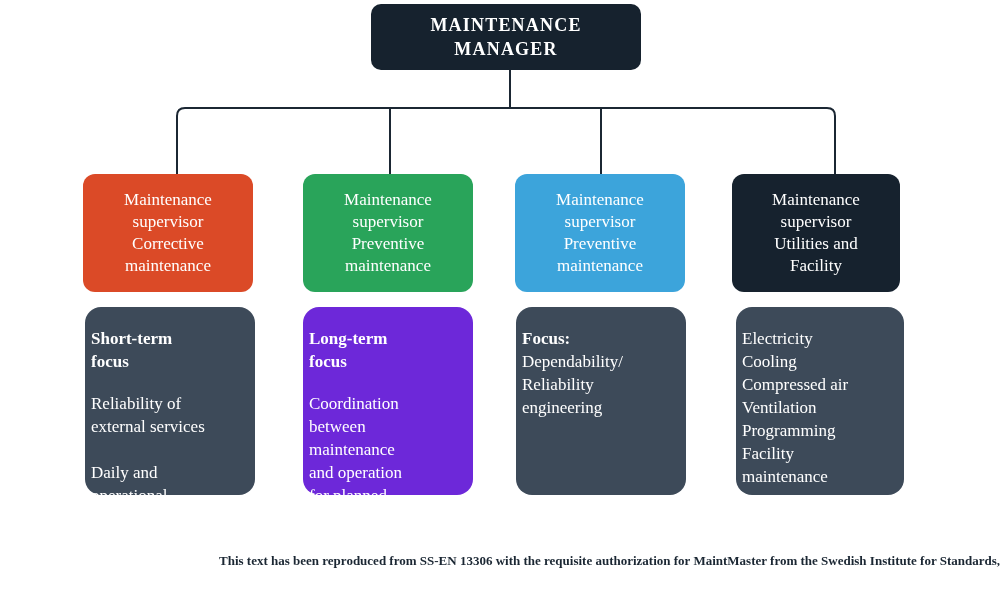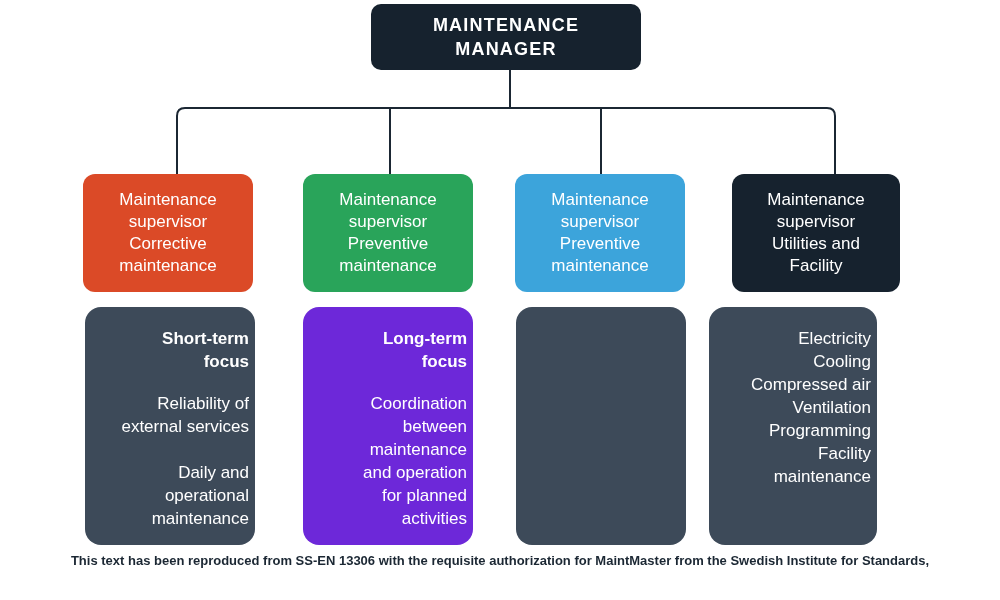--- a/index.html
+++ b/index.html
@@ -6,20 +6,21 @@
   body {
     width: 1000px; height: 600px;
     background: #ffffff;
     font-family: "Liberation Sans", sans-serif;
     overflow: hidden;
   }
   .canvas {
     position: relative;
     width: 1000px; height: 600px;
     background: #ffffff;
+    font-family: Liberation Serif, serif;
   }
   .connectors {
     position: absolute;
     left: 0; top: 0;
   }
   .conn {
     fill: none;
     stroke-width: 2px;
   }
   .box {
@@ -48,48 +49,48 @@
     font-size: 17px;
     line-height: 22px;
   }
   .sup-1 { left: 83px; }
   .sup-2 { left: 303px; }
   .sup-3 { left: 515px; }
   .sup-4 { left: 732px; width: 168px; }
   .card {
     position: absolute;
     top: 307px;
-    width: 170px; height: 238px;
+    width: 170px; height: 188px;
     border-radius: 16px;
     box-sizing: border-box;
     padding: 20px 6px 0 6px;
     color: #ffffff;
-    text-align: right;
+    text-align: left;
   }
   .card-1 { left: 85px; }
   .card-2 { left: 303px; }
   .card-3 { left: 516px; }
-  .card-4 { left: 709px; width: 168px; }
+  .card-4 { left: 736px; width: 168px; }
   .card-heading {
     font-weight: bold;
     font-size: 17px;
     line-height: 23px;
     white-space: pre-line;
     margin-bottom: 19px;
   }
   .card.tight .card-heading { margin-bottom: 0; }
   .card-body {
     font-size: 17px;
     line-height: 23px;
     white-space: pre-line;
   }
   .footer {
     position: absolute;
     left: 0; right: 0; top: 551px;
-    text-align: center;
+    text-align: right;
     font-weight: bold;
     font-size: 13px;
     line-height: 19px;
   }
 </style>
 </head>
 <body>
 
 <div class="canvas">
 
@@ -139,20 +140,24 @@
 focus</div>
     <div class="card-body">Coordination
 between
 maintenance
 and operation
 for planned
 activities</div>
   </div>
 
   <div class="card card-3 tight" style="background-color: rgb(61, 74, 89);">
+    <div class="card-heading">Focus:</div>
+    <div class="card-body">Dependability/
+Reliability
+engineering</div>
   </div>
 
   <div class="card card-4" style="background-color: rgb(61, 74, 89);">
     <div class="card-body">Electricity
 Cooling
 Compressed air
 Ventilation
 Programming
 Facility
 maintenance</div>

